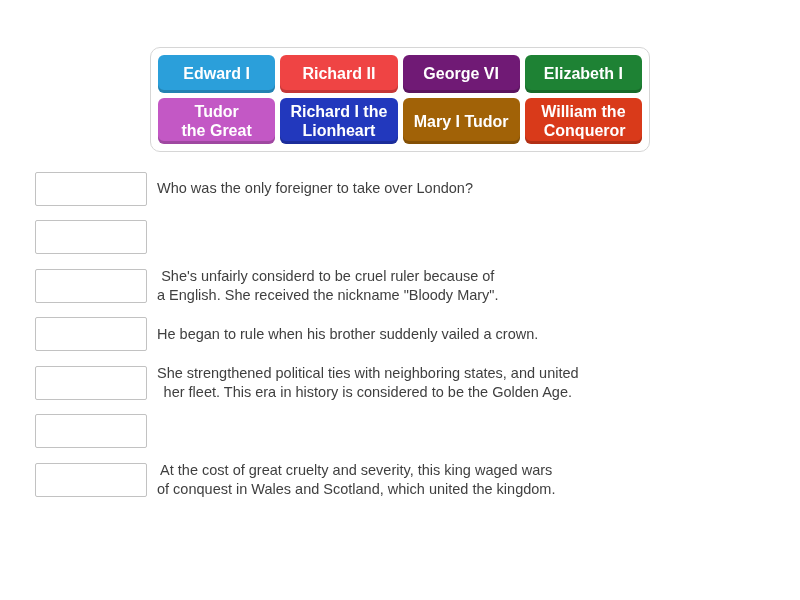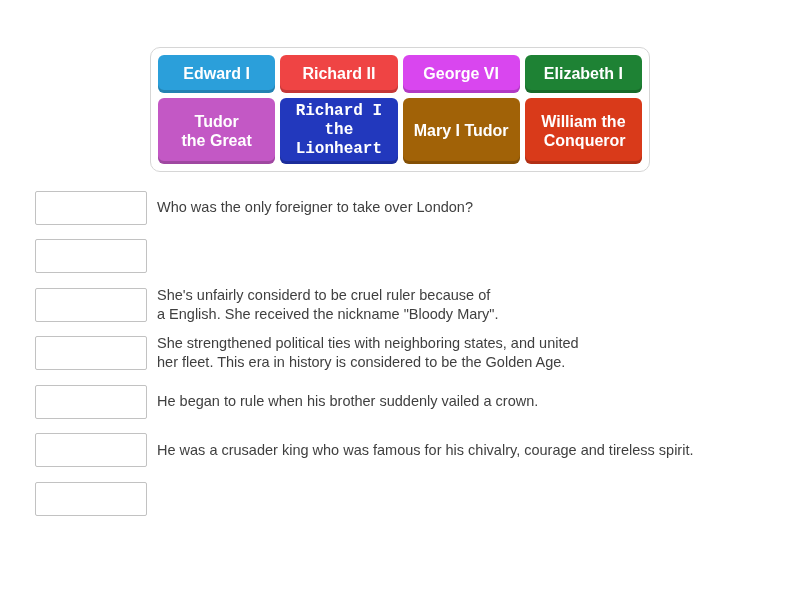--- a/index.html
+++ b/index.html
@@ -33,20 +33,21 @@
     font-size: 16px;
     line-height: 1.2;
     padding: 4px 2px;
     white-space: pre-line;
     box-shadow: inset 0 -3px 0 rgba(0,0,0,0.18);
     cursor: pointer;
   }
   .questions {
     margin: 12px 0 0 35px;
     width: 750px;
+    text-align: center;
   }
   .qrow {
     display: flex;
     align-items: center;
     height: 48.5px;
   }
   .drop-box {
     flex: none;
     width: 112px;
     height: 34px;
@@ -63,25 +64,25 @@
   }
 </style>
 </head>
 <body>
 
 <div>
 
   <div class="tile-panel">
     <div class="tile" style="background-color: rgb(43, 159, 218);">Edward I</div>
     <div class="tile" style="background-color: #ef4444;">Richard II</div>
-    <div class="tile" style="background-color: #d946ef;">George VI</div>
+    <div class="tile" style="background-color: #701a75;">George VI</div>
     <div class="tile" style="background-color: rgb(30, 130, 52);">Elizabeth I</div>
     <div class="tile" style="background-color: rgb(195, 88, 197);">Tudor
 the Great</div>
-    <div class="tile" style="background-color: rgb(34, 56, 189); font-family: Liberation Mono, monospace;">Richard I the
+    <div class="tile" style="background-color: rgb(34, 56, 189);">Richard I the
 Lionheart</div>
     <div class="tile" style="background-color: #a16207;">Mary I Tudor</div>
     <div class="tile" style="background-color: rgb(217, 58, 26); text-align: right;">William the
 Conqueror</div>
   </div>
 
   <div class="questions">
     <div class="qrow">
       <div class="drop-box"></div>
       <div class="qtext">Who was the only foreigner to take over London?</div>
@@ -89,29 +90,30 @@
     <div class="qrow">
       <div class="drop-box"></div>
     </div>
     <div class="qrow">
       <div class="drop-box"></div>
       <div class="qtext">She's unfairly considerd to be cruel ruler because of
 a English. She received the nickname "Bloody Mary".</div>
     </div>
     <div class="qrow">
       <div class="drop-box"></div>
+      <div class="qtext">He began to rule when his brother suddenly vailed a crown.</div>
+    </div>
+    <div class="qrow">
+      <div class="drop-box"></div>
       <div class="qtext">She strengthened political ties with neighboring states, and united
 her fleet. This era in history is considered to be the Golden Age.</div>
     </div>
     <div class="qrow">
       <div class="drop-box"></div>
-      <div class="qtext">He began to rule when his brother suddenly vailed a crown.</div>
     </div>
     <div class="qrow">
       <div class="drop-box"></div>
-      <div class="qtext">He was a crusader king who was famous for his chivalry, courage and tireless spirit.</div>
-    </div>
-    <div class="qrow">
-      <div class="drop-box"></div>
+      <div class="qtext">At the cost of great cruelty and severity, this king waged wars
+of conquest in Wales and Scotland, which united the kingdom.</div>
     </div>
   </div>
 
 </div>
 
 </body></html>

